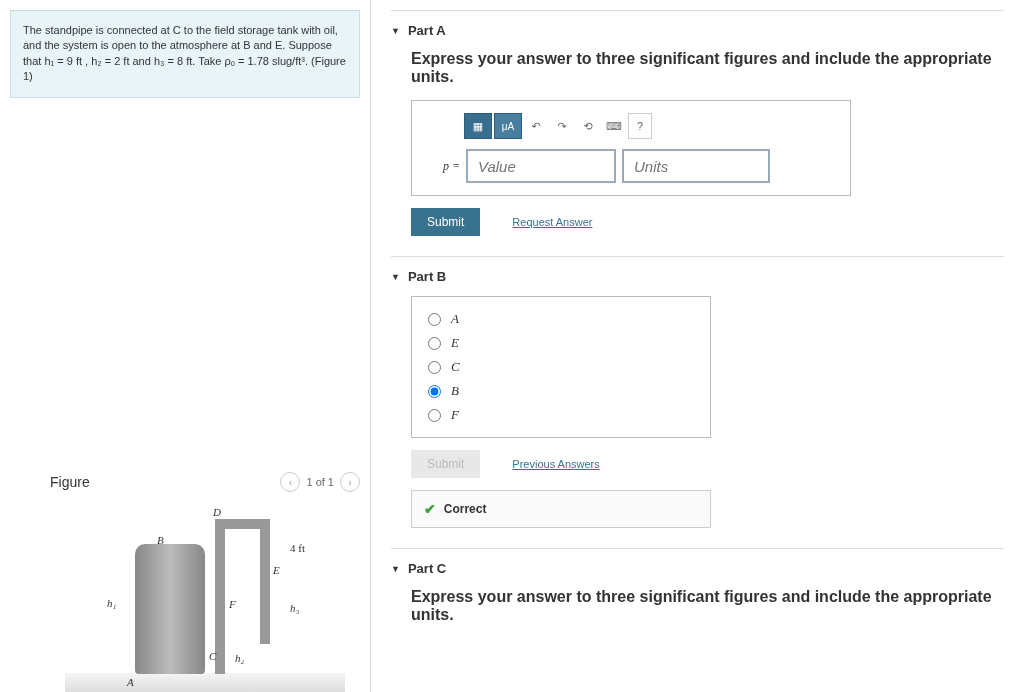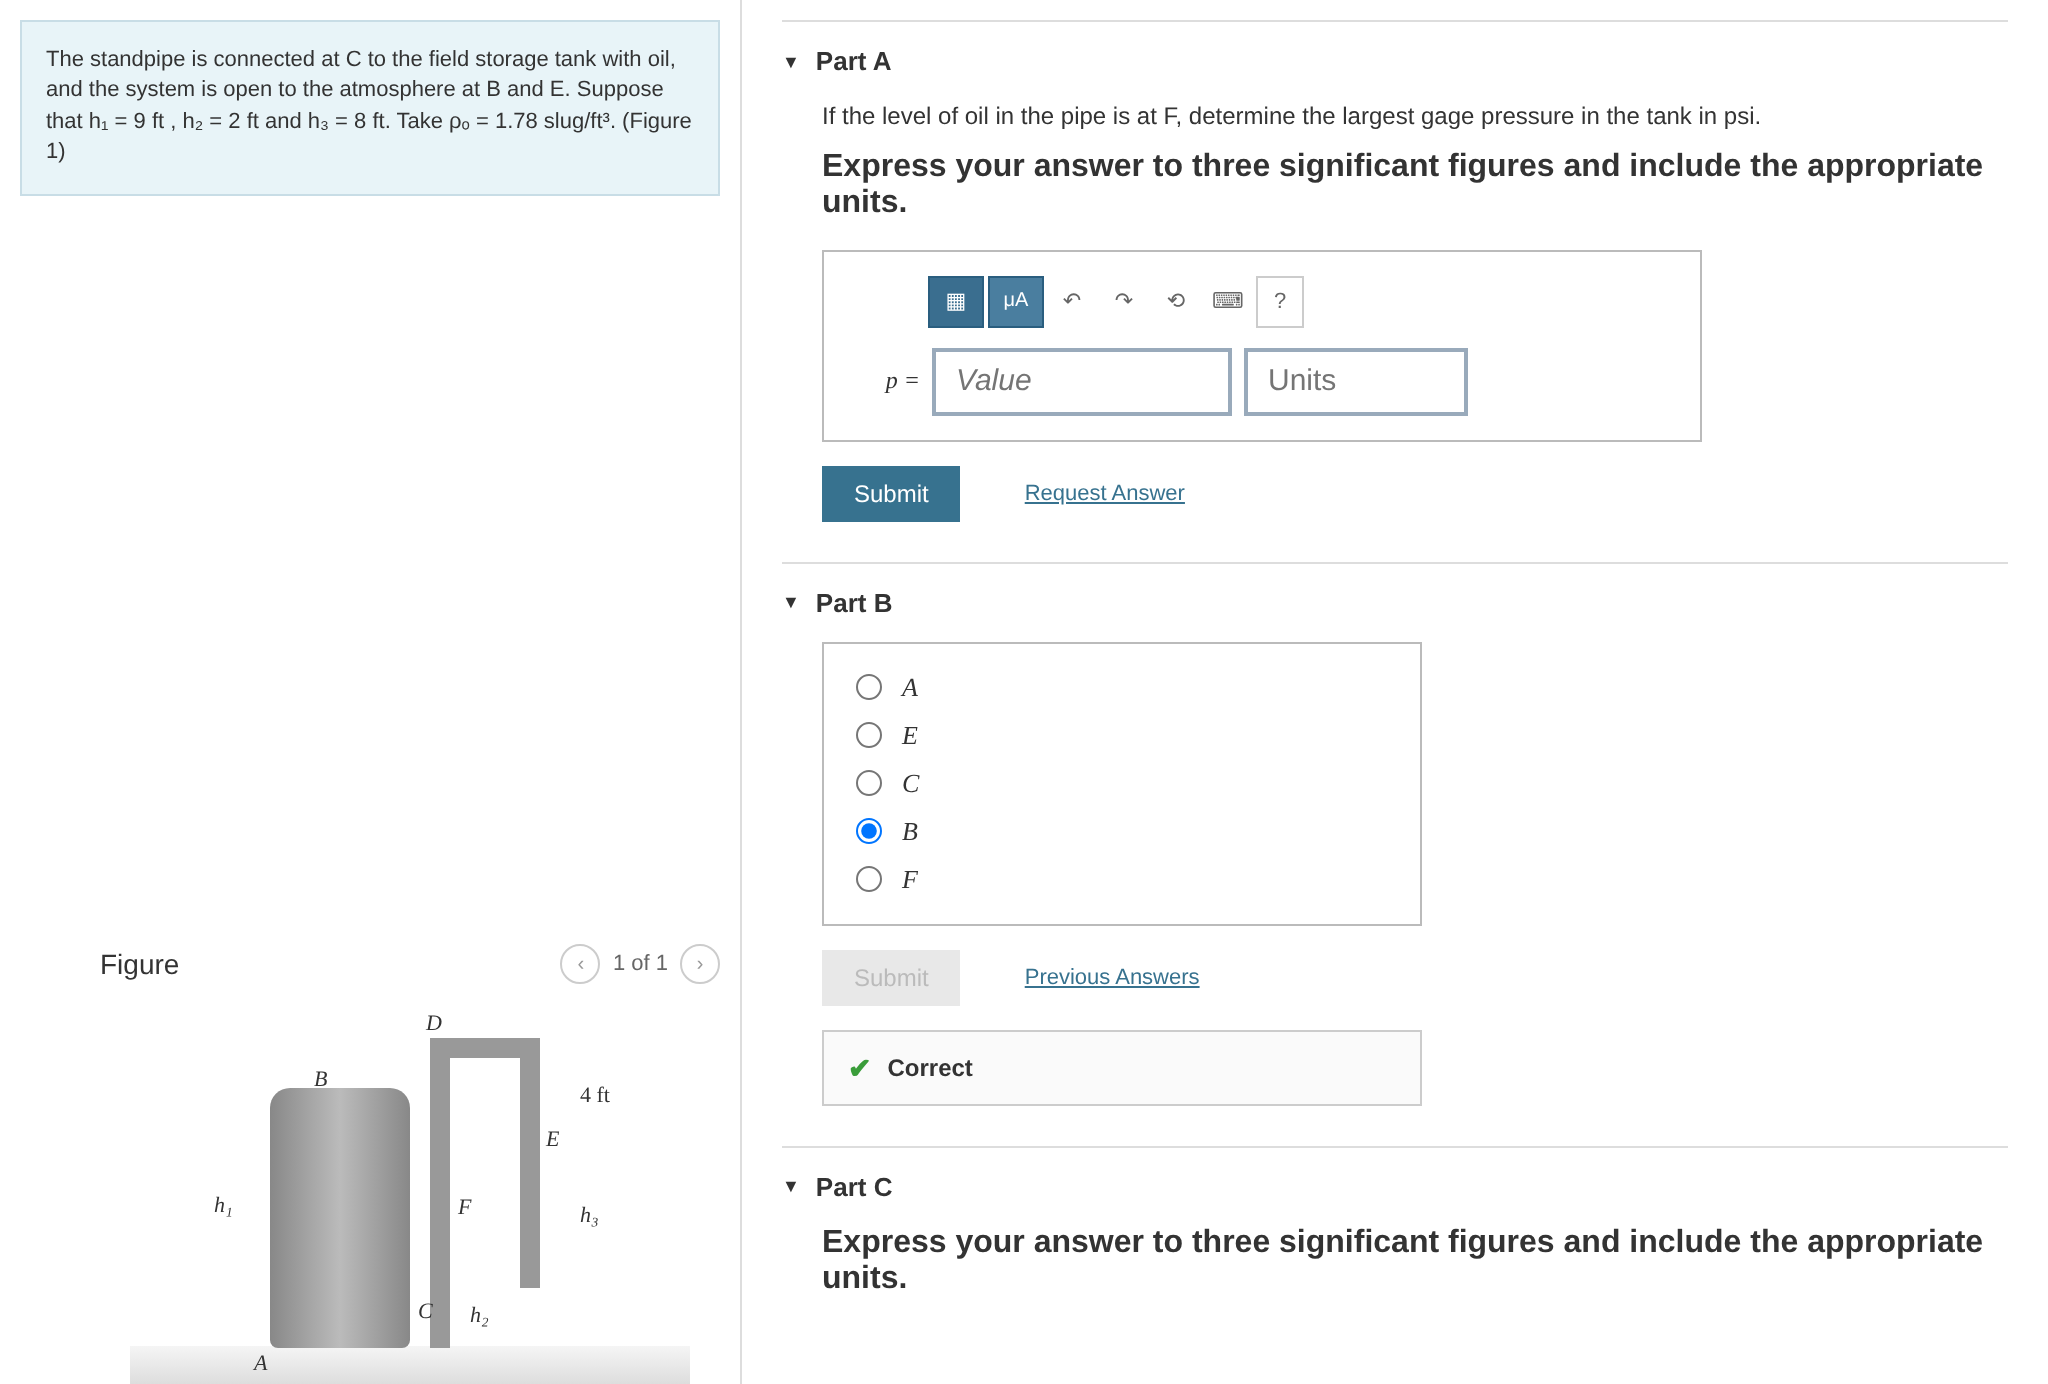--- a/index.html
+++ b/index.html
@@ -183,24 +183,25 @@
     .value-input {
       width: 150px;
       height: 34px;
       border: 2px solid #9ab;
       padding: 0 10px;
       font-style: italic;
       font-size: 15px;
       color: #a16207;
     }
     .units-input {
-      width: 112px;
+      width: 148px;
       height: 34px;
       border: 2px solid #9ab;
       padding: 0 10px;
+      font-style: italic;
       font-size: 15px;
       color: #000000;
     }
     .submit-row {
       display: flex;
       align-items: center;
       gap: 32px;
     }
     .submit-btn {
       background: #37728f;
@@ -281,21 +282,20 @@
 </div>
 
 <div class="right-panel">
 
   <div class="part-section">
     <div class="part-header">
       <span class="caret">▼</span>
       <span>Part A</span>
     </div>
     <div class="part-body">
-      <div class="question-text">If the level of oil in the pipe is at F, determine the largest gage pressure in the tank in psi.</div>
       <div class="instruction">Express your answer to three significant figures and include the appropriate units.</div>
       <div class="answer-box">
         <div class="toolbar">
           <div class="tb-btn">▦</div>
           <div class="tb-btn muA">μA</div>
           <div class="tb-btn light">↶</div>
           <div class="tb-btn light">↷</div>
           <div class="tb-btn light">⟲</div>
           <div class="tb-btn light">⌨</div>
           <div class="tb-btn light" style="border:1px solid #ccc;">?</div>

